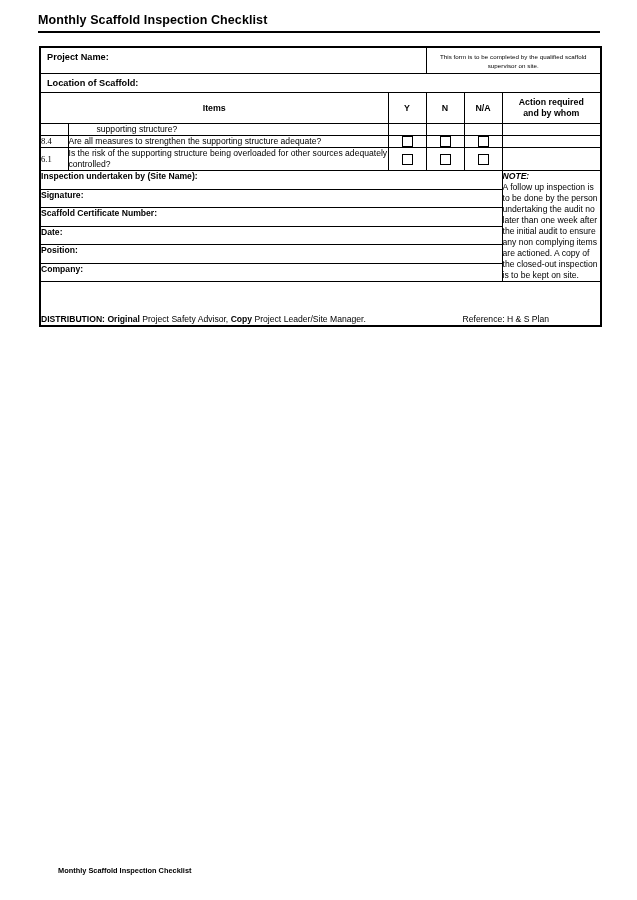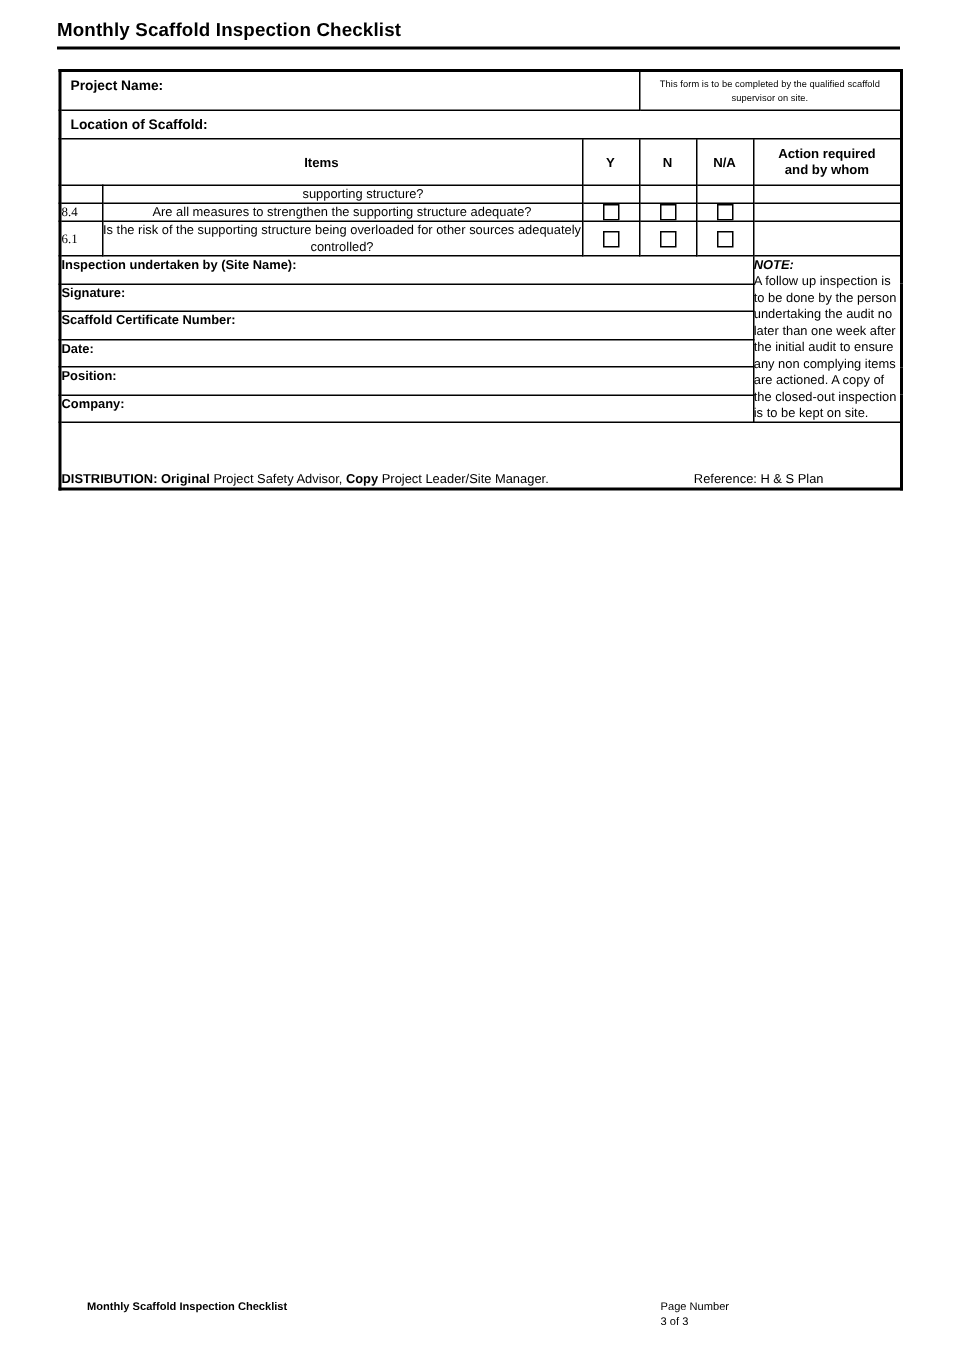--- a/index.html
+++ b/index.html
@@ -113,21 +113,20 @@
     padding: 3px 2px 3px 5px;
     text-align: left;
     vertical-align: top;
     font-family: Liberation Serif, serif;
   }
   .item-text {
     font-size: 8.4px;
     line-height: 11px;
     padding: 3px 4px 3px 10px;
     vertical-align: top;
-    text-align: center;
   }
   .item-text.cont {
     padding-left: 28px;
   }
   .cb-cell {
     text-align: center;
     vertical-align: middle;
     padding: 2px 0;
   }
   .checkbox {
@@ -317,19 +316,15 @@
             <span class="dist-right">Reference: H &amp; S Plan</span>
           </div>
         </td>
       </tr>
 
     </tbody>
   </table>
 
   <div class="footer">
     <div class="footer-left">Monthly Scaffold Inspection Checklist</div>
-    <div class="footer-right">
-      <div>Page Number</div>
-      <div>3 of 3</div>
-    </div>
   </div>
 
 </div>
 
 </body></html>

